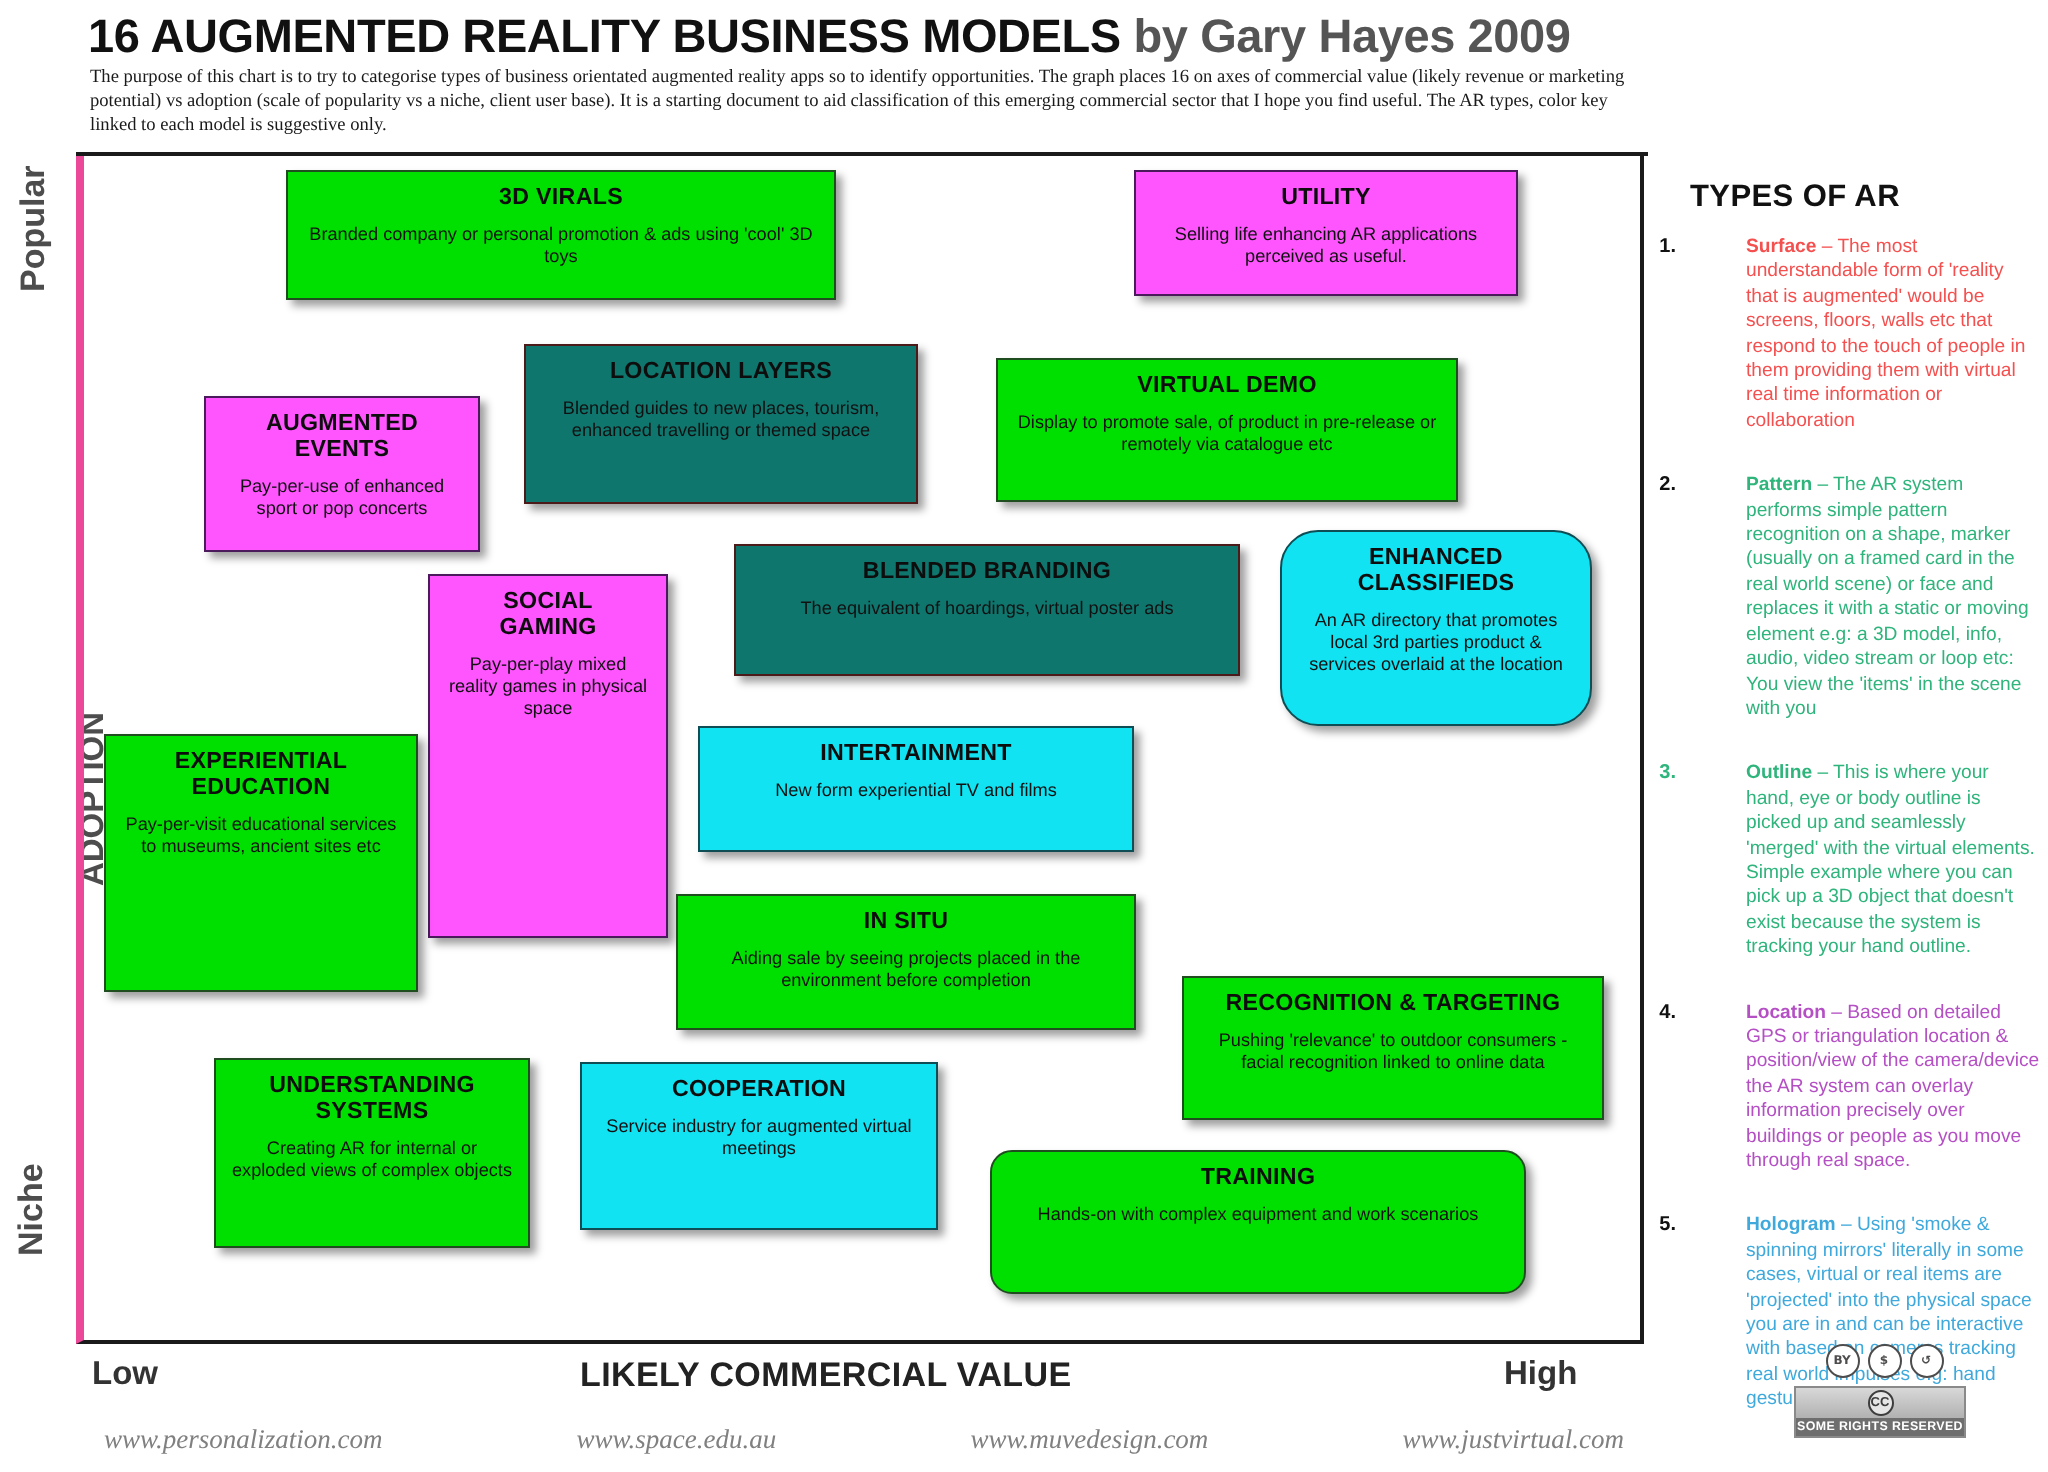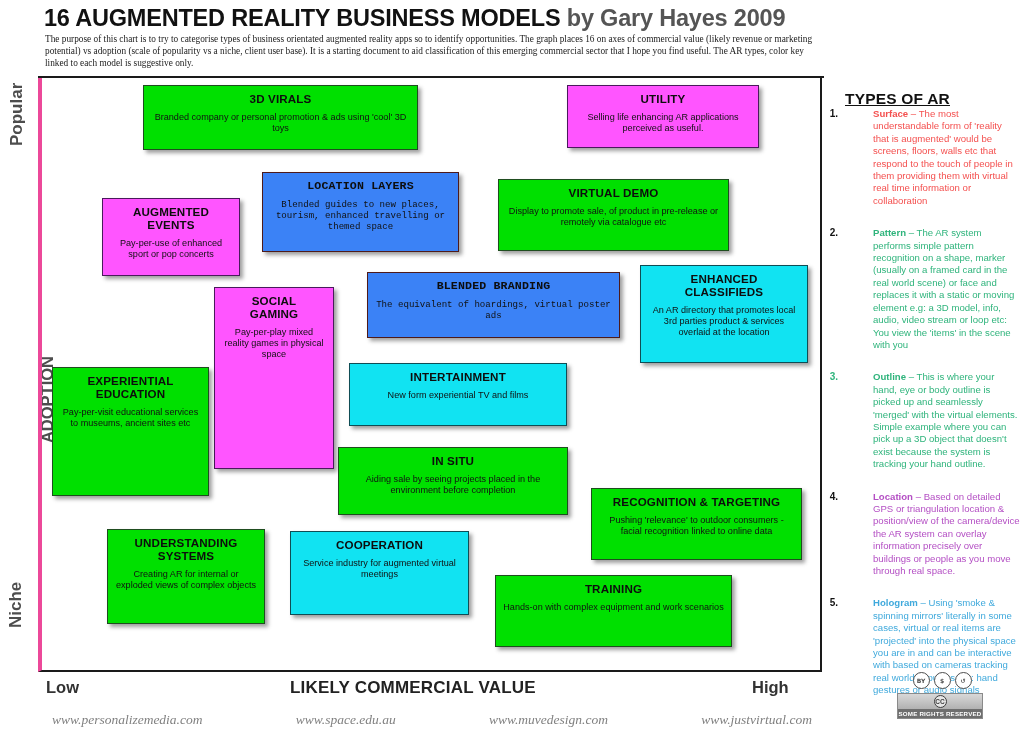--- a/index.html
+++ b/index.html
@@ -98,29 +98,29 @@
   .model-title {
     font-size: 11.6px; font-weight: bold; color: #0d0d0d;
     line-height: 13px; letter-spacing: 0.15px;
     white-space: pre-line;
   }
   .model-desc {
     margin-top: 7px;
     font-size: 9.1px; line-height: 11.2px; color: #111;
   }
   .c-green  { background: #00E000; border-color: #1f4d1f; }
-  .c-salmon { background: #3b82f6; border-color: #4d1a1a; font-family: Liberation Mono, monospace; }
+  .c-salmon { background: #0f766e; border-color: #4d1a1a; }
   .c-magenta{ background: #FF55FF; border-color: #4a1a5c; }
   .c-cyan   { background: #11E3F2; border-color: #0f4d55; }
 
   
   #sidebar { position: absolute; left: 845px; top: 90px; width: 175px; }
   #sidebar-title {
     font-size: 15.5px; font-weight: bold; color: #111;
-    margin-bottom: 0; letter-spacing: 0.2px; text-decoration: underline;
+    margin-bottom: 10px; letter-spacing: 0.2px;
   }
   .ar-type { position: relative; padding-left: 28px; margin-bottom: 20px; }
   .ar-num {
     position: absolute; left: -29px; top: 0;
     font-size: 10px; font-weight: bold; width: 22px; text-align: right;
   }
   .ar-body { font-size: 9.6px; line-height: 12.4px; }
   .ar-term { font-weight: bold; }
 
   
@@ -189,21 +189,21 @@
         </div>
         <div class="model-box c-magenta" style="left: 60px; top: 120px; width: 138px; height: 78px;">
           <div class="model-title">AUGMENTED
 EVENTS</div>
           <div class="model-desc">Pay-per-use of enhanced sport or pop concerts</div>
         </div>
         <div class="model-box c-salmon" style="left: 325px; top: 194px; width: 253px; height: 66px;">
           <div class="model-title">BLENDED BRANDING</div>
           <div class="model-desc">The equivalent of hoardings, virtual poster ads</div>
         </div>
-        <div class="model-box c-cyan" style="left: 598px; top: 187px; width: 168px; height: 98px;">
+        <div class="model-box c-cyan" style="left: 598px; top: 187px; width: 156px; height: 98px; border-radius: 19px;">
           <div class="model-title">ENHANCED
 CLASSIFIEDS</div>
           <div class="model-desc">An AR directory that promotes local 3rd parties product &amp; services overlaid at the location</div>
         </div>
         <div class="model-box c-magenta" style="left: 172px; top: 209px; width: 120px; height: 182px;">
           <div class="model-title">SOCIAL
 GAMING</div>
           <div class="model-desc">Pay-per-play mixed reality games in physical space</div>
         </div>
         <div class="model-box c-cyan" style="left: 307px; top: 285px; width: 218px; height: 63px;">
@@ -225,33 +225,33 @@
         </div>
         <div class="model-box c-green" style="left: 65px; top: 451px; width: 158px; height: 95px;">
           <div class="model-title">UNDERSTANDING
 SYSTEMS</div>
           <div class="model-desc">Creating AR for internal or exploded views of complex objects</div>
         </div>
         <div class="model-box c-cyan" style="left: 248px; top: 453px; width: 179px; height: 84px;">
           <div class="model-title">COOPERATION</div>
           <div class="model-desc">Service industry for augmented virtual meetings</div>
         </div>
-        <div class="model-box c-green" style="left: 453px; top: 497px; width: 237px; height: 72px;">
+        <div class="model-box c-green" style="left: 453px; top: 497px; width: 268px; height: 72px; border-radius: 11px;">
           <div class="model-title">TRAINING</div>
           <div class="model-desc">Hands-on with complex equipment and work scenarios</div>
         </div>
       </div>
   </div>
 
   <div id="axis-low">Low</div>
   <div id="axis-xtitle">LIKELY COMMERCIAL VALUE</div>
   <div id="axis-high">High</div>
 
   <div id="footer-urls">
-      <span>www.personalizemedia.com</span>
+      <span>www.personalization.com</span>
       <span>www.space.edu.au</span>
       <span>www.muvedesign.com</span>
       <span>www.justvirtual.com</span>
     </div>
 
   <div id="sidebar">
     <div id="sidebar-title">TYPES OF AR</div>
     <div id="ar-type-list">
         <div class="ar-type">
           <div class="ar-num" style="color: rgb(17, 17, 17);">1.</div>

